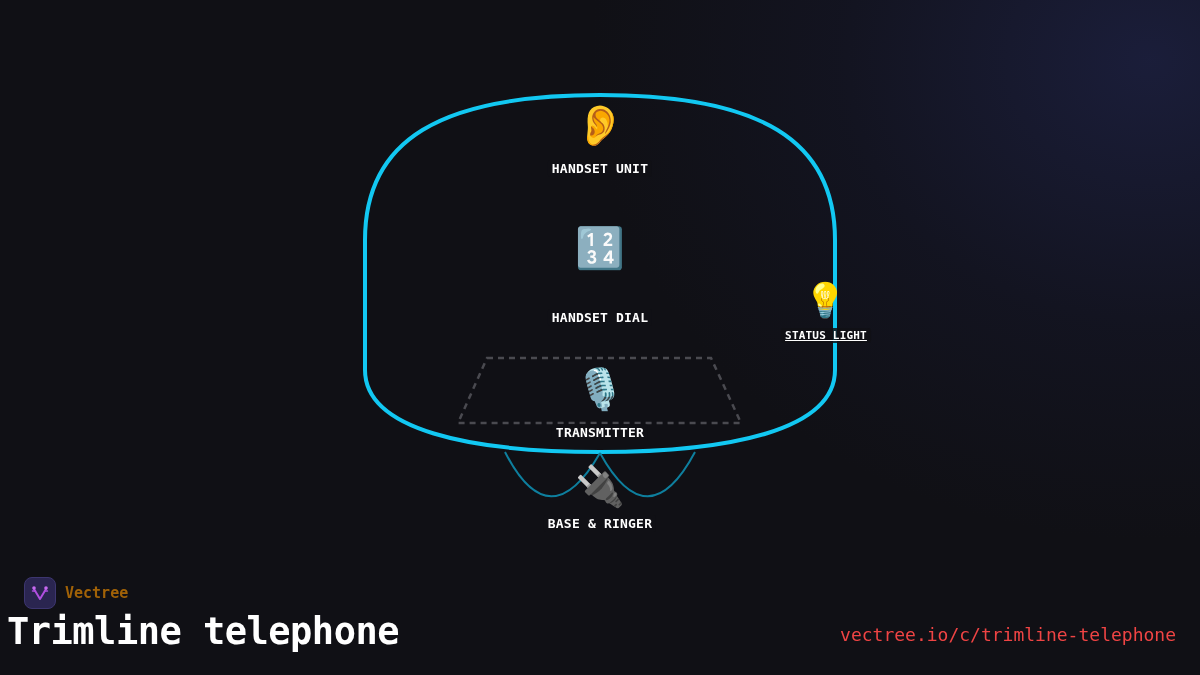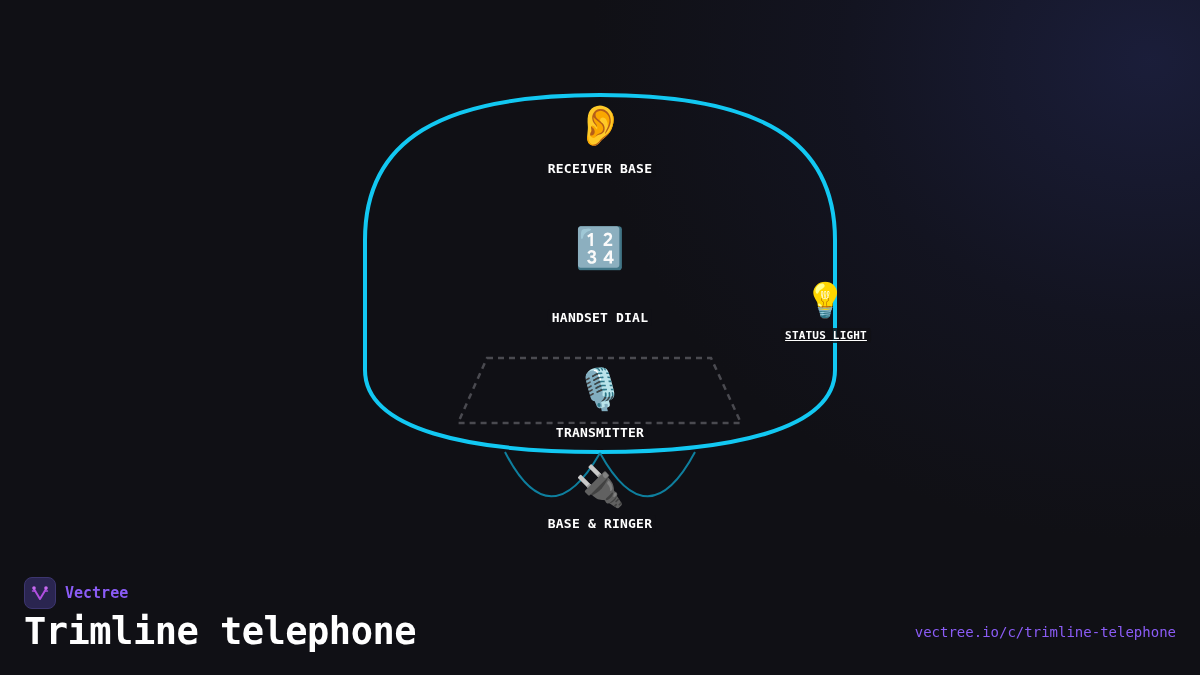--- a/index.html
+++ b/index.html
@@ -26,29 +26,29 @@
     }
     .node.small .label { font-size: 11px; text-decoration: underline; }
     .node.small .emoji { font-size: 34px; line-height: 40px; }
 
     .brand { position: absolute; left: 24px; top: 577px; display: flex; align-items: center; gap: 9px; }
     .brand-logo {
       width: 32px; height: 32px; border-radius: 8px;
       background: #2a2550; border: 1px solid #3d3670;
       display: flex; align-items: center; justify-content: center; box-sizing: border-box;
     }
-    .brand-name { color: #8b5cf6; font-size: 15px; font-weight: bold; }
+    .brand-name { color: #a16207; font-size: 15px; font-weight: bold; }
     .title {
-      position: absolute; left: 24px; top: 610px;
+      position: absolute; left: 7px; top: 610px;
       color: #ffffff; font-size: 37px; font-weight: bold; letter-spacing: -0.5px;
       white-space: nowrap;
     }
     .url {
       position: absolute; right: 24px; top: 624px;
-      color: #8b5cf6; font-size: 14px; white-space: nowrap;
+      color: #ef4444; font-size: 18px; white-space: nowrap;
     }
   </style>
 </head>
 <body>
 
 <div class="bg-glow"></div>
 
 <svg class="diagram" width="1200" height="675" viewBox="0 0 1200 675">
 
   <path d="M487 358 L711 358 L741 423 L458 423 Z" fill="none" stroke="#4a4a50" stroke-width="2.5" stroke-dasharray="6 5"></path>
@@ -60,21 +60,21 @@
            C 470 452, 365 430, 365 370
            L 365 240
            C 365 140, 440 95, 600 95 Z" fill="none" stroke="#12c8f2" stroke-width="4"></path>
 
   <path d="M505 452 Q 550 540, 600 453" fill="none" stroke="#0e7f9e" stroke-width="2"></path>
   <path d="M600 453 Q 648 540, 695 452" fill="none" stroke="#0e7f9e" stroke-width="2"></path>
 </svg>
 
 <div class="node" style="left:600px; top:102px;">
   <span class="emoji">👂</span>
-  <span class="label" style="margin-top:12px;">RECEIVER BASE</span>
+  <span class="label" style="margin-top:12px;">HANDSET UNIT</span>
 </div>
 
 <div class="node" style="left:600px; top:225px;">
   <span class="emoji">🔢</span>
   <span class="label" style="margin-top:38px;">HANDSET DIAL</span>
 </div>
 
 <div class="node small" style="left:826px; top:280px;">
   <span class="emoji">💡</span>
   <span class="label" style="margin-top:8px;">STATUS LIGHT</span>

